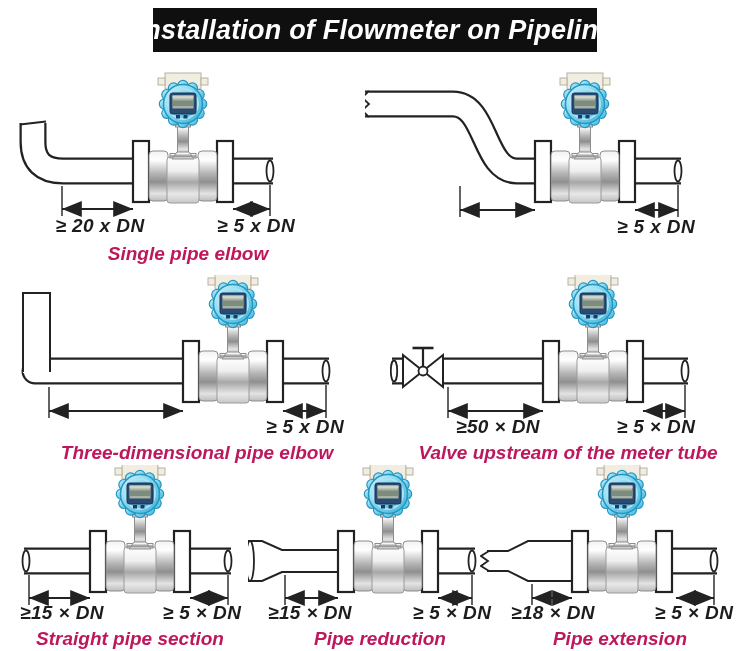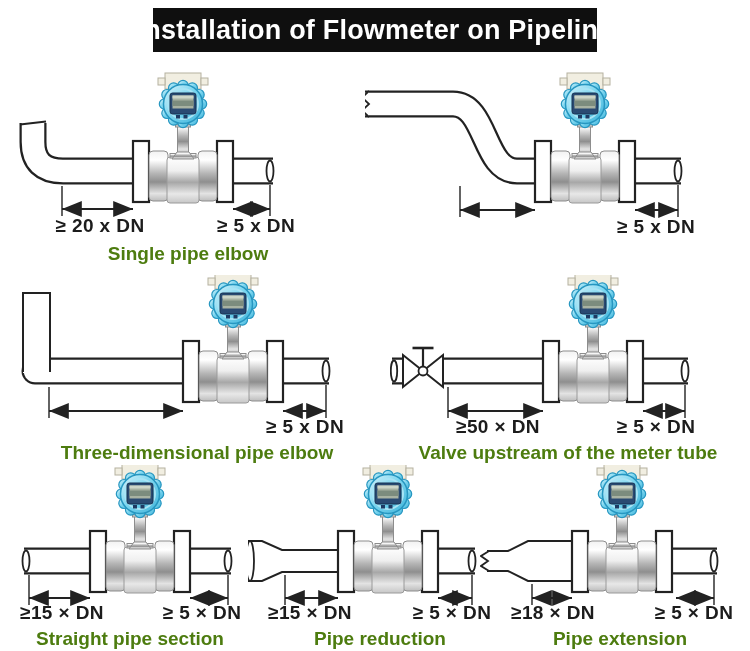--- a/index.html
+++ b/index.html
@@ -1,27 +1,27 @@
 <!DOCTYPE html>
 <html><head>
 <meta charset="utf-8">
 <style>
   html,body{margin:0;padding:0;}
   body{width:750px;height:651px;background:#fff;position:relative;overflow:hidden;
        font-family:"Liberation Sans",sans-serif;}
-  .stage{position:absolute;left:0;top:0;width:750px;height:563px;}
+  .stage{position:absolute;left:0;top:0;width:750px;height:563px;font-style:italic;}
   .banner{position:absolute;left:153px;top:8px;width:444px;height:44px;background:#0f0f0f;
           display:flex;align-items:center;justify-content:center;}
   .banner span{color:#fff;font-size:27px;font-weight:600;letter-spacing:.2px;white-space:nowrap;}
   .panel{position:absolute;}
   .panel svg{position:absolute;left:0;top:0;display:block;}
   .dim{position:absolute;transform:translateX(-50%);font-size:19px;font-weight:600;
        color:#1c1c1c;white-space:nowrap;letter-spacing:.4px;}
   .cap{position:absolute;transform:translateX(-50%);font-size:19px;font-weight:700;
-       color:#4d7c0f;white-space:nowrap;}
+       color:#be185d;white-space:nowrap;}
   .pout{fill:none;stroke:#222;stroke-width:27;}
   .pin{fill:none;stroke:#fff;stroke-width:22.5;}
   .prout{fill:none;stroke:#222;stroke-width:27;stroke-linecap:round;}
   .prin{fill:none;stroke:#fff;stroke-width:22.5;stroke-linecap:round;}
   .oline{fill:#fff;stroke:#222;stroke-width:2;}
   .thin{fill:#fff;stroke:#222;stroke-width:1.8;}
   .dimline{stroke:#222;stroke-width:1.8;}
   .ext{stroke:#222;stroke-width:1.4;}
   .wf{fill:#fff;stroke:#222;stroke-width:2.2;}
   .metal{fill:url(#mg);stroke:#8d8d8d;stroke-width:1;}

